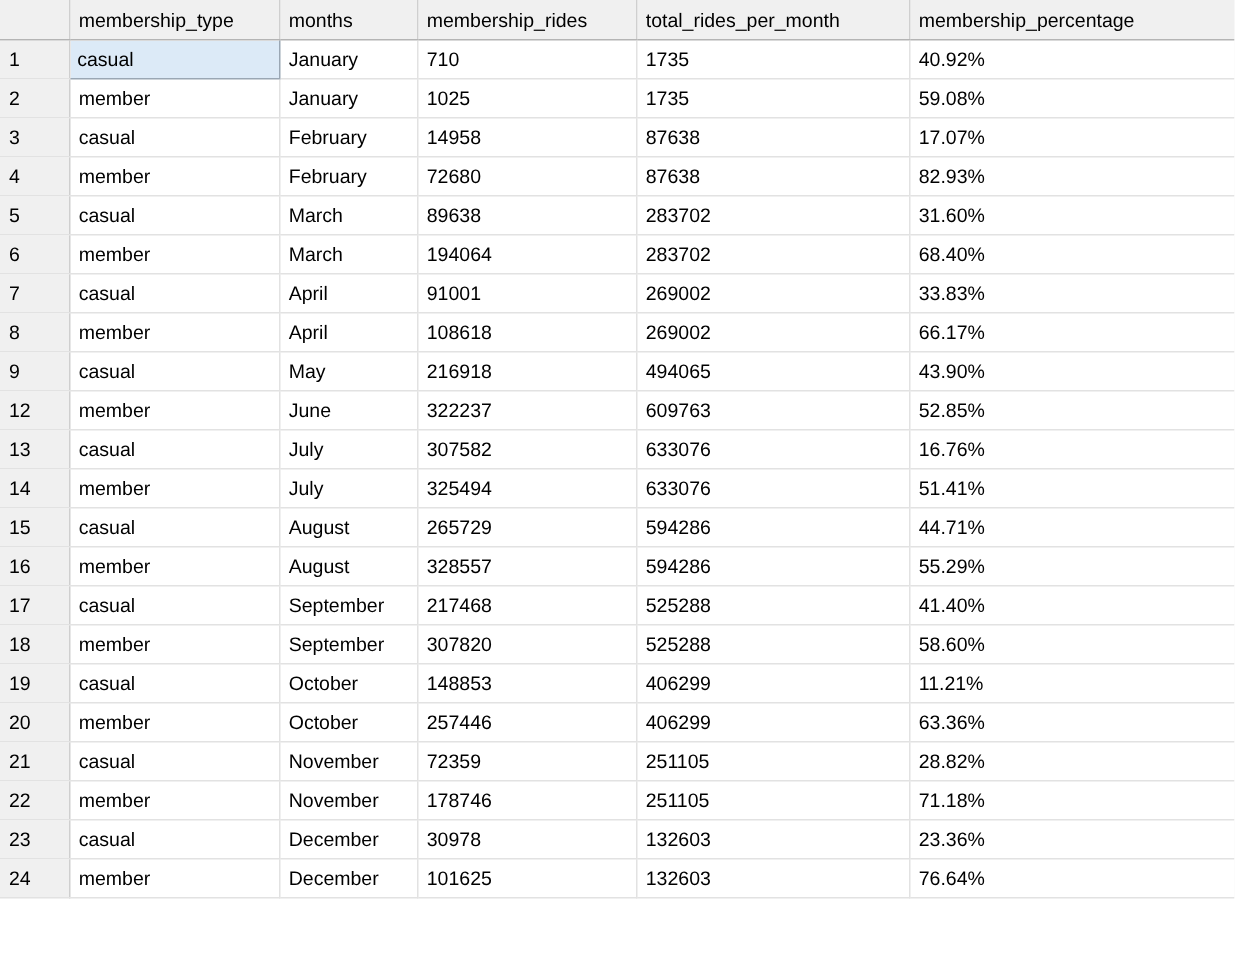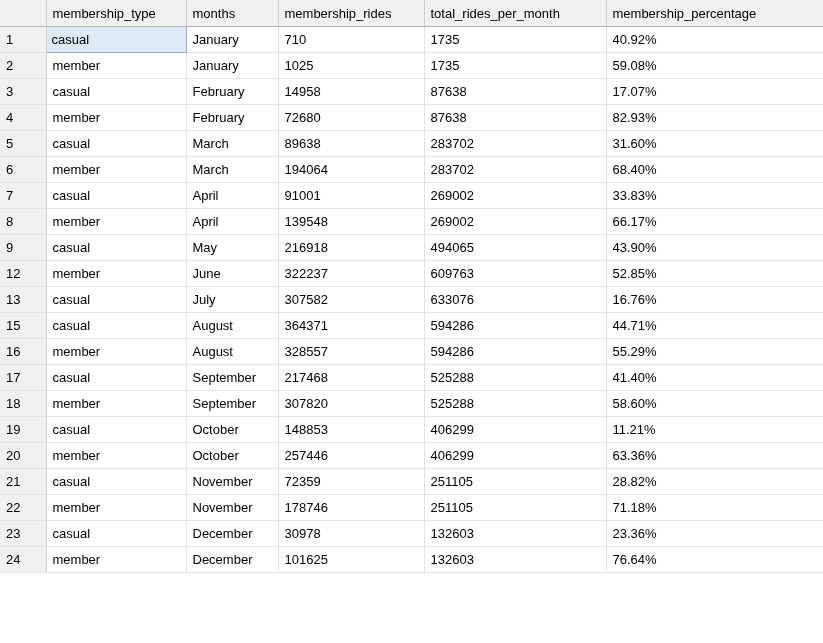--- a/index.html
+++ b/index.html
@@ -152,21 +152,21 @@
           <td>casual</td>
           <td>April</td>
           <td>91001</td>
           <td>269002</td>
           <td>33.83%</td>
         </tr>
         <tr>
           <td class="rownum">8</td>
           <td>member</td>
           <td>April</td>
-          <td>139548</td>
+          <td>108618</td>
           <td>269002</td>
           <td>66.17%</td>
         </tr>
         <tr>
           <td class="rownum">9</td>
           <td>casual</td>
           <td>May</td>
           <td>216918</td>
           <td>494065</td>
           <td>43.90%</td>
@@ -181,24 +181,32 @@
         </tr>
         <tr>
           <td class="rownum">13</td>
           <td>casual</td>
           <td>July</td>
           <td>307582</td>
           <td>633076</td>
           <td>16.76%</td>
         </tr>
         <tr>
+          <td class="rownum">14</td>
+          <td>member</td>
+          <td>July</td>
+          <td>325494</td>
+          <td>633076</td>
+          <td>51.41%</td>
+        </tr>
+        <tr>
           <td class="rownum">15</td>
           <td>casual</td>
           <td>August</td>
-          <td>364371</td>
+          <td>265729</td>
           <td>594286</td>
           <td>44.71%</td>
         </tr>
         <tr>
           <td class="rownum">16</td>
           <td>member</td>
           <td>August</td>
           <td>328557</td>
           <td>594286</td>
           <td>55.29%</td>

